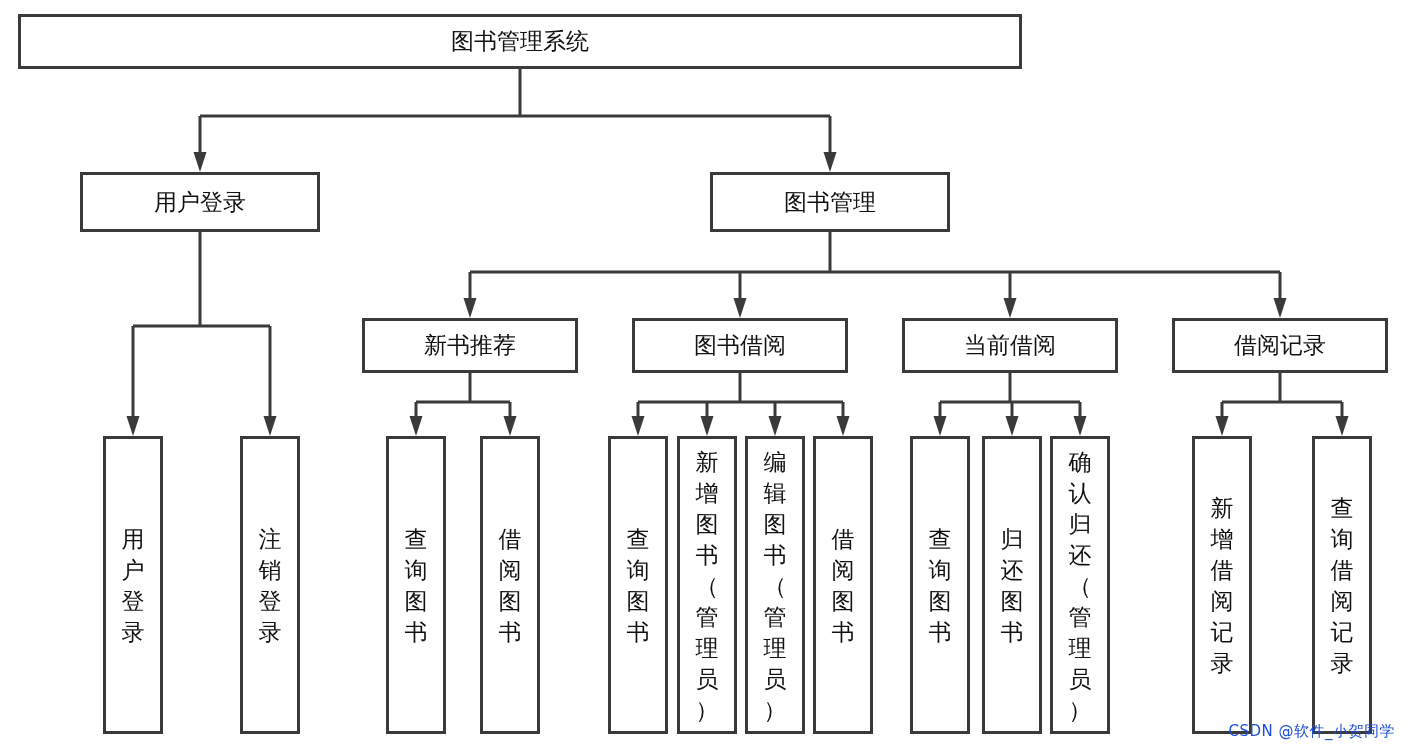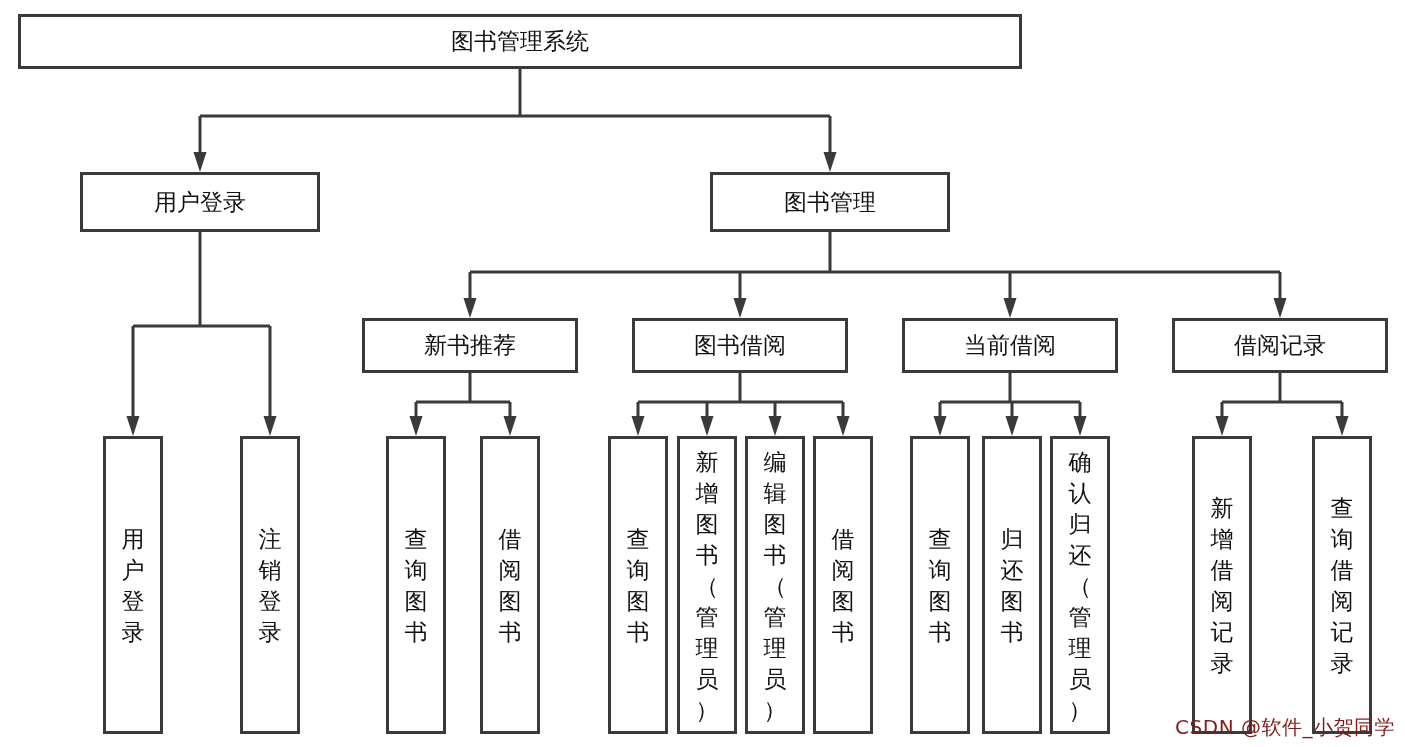--- a/index.html
+++ b/index.html
@@ -52,22 +52,22 @@
     font-family: "DejaVu Sans", "Liberation Sans", sans-serif;
     font-size: 23px;
     fill: #111111;
     text-anchor: middle;
   }
   .watermark {
     position: absolute;
     right: 10px;
     bottom: 6px;
     font-family: "DejaVu Sans", "Liberation Sans", sans-serif;
-    font-size: 20px;
-    color: #7f1d1d;
+    font-size: 15px;
+    color: #1d4ed8;
     letter-spacing: 0.5px;
     white-space: nowrap;
     pointer-events: none;
   }
 </style>
 </head>
 <body>
 
 <div id="diagram-root">
 

